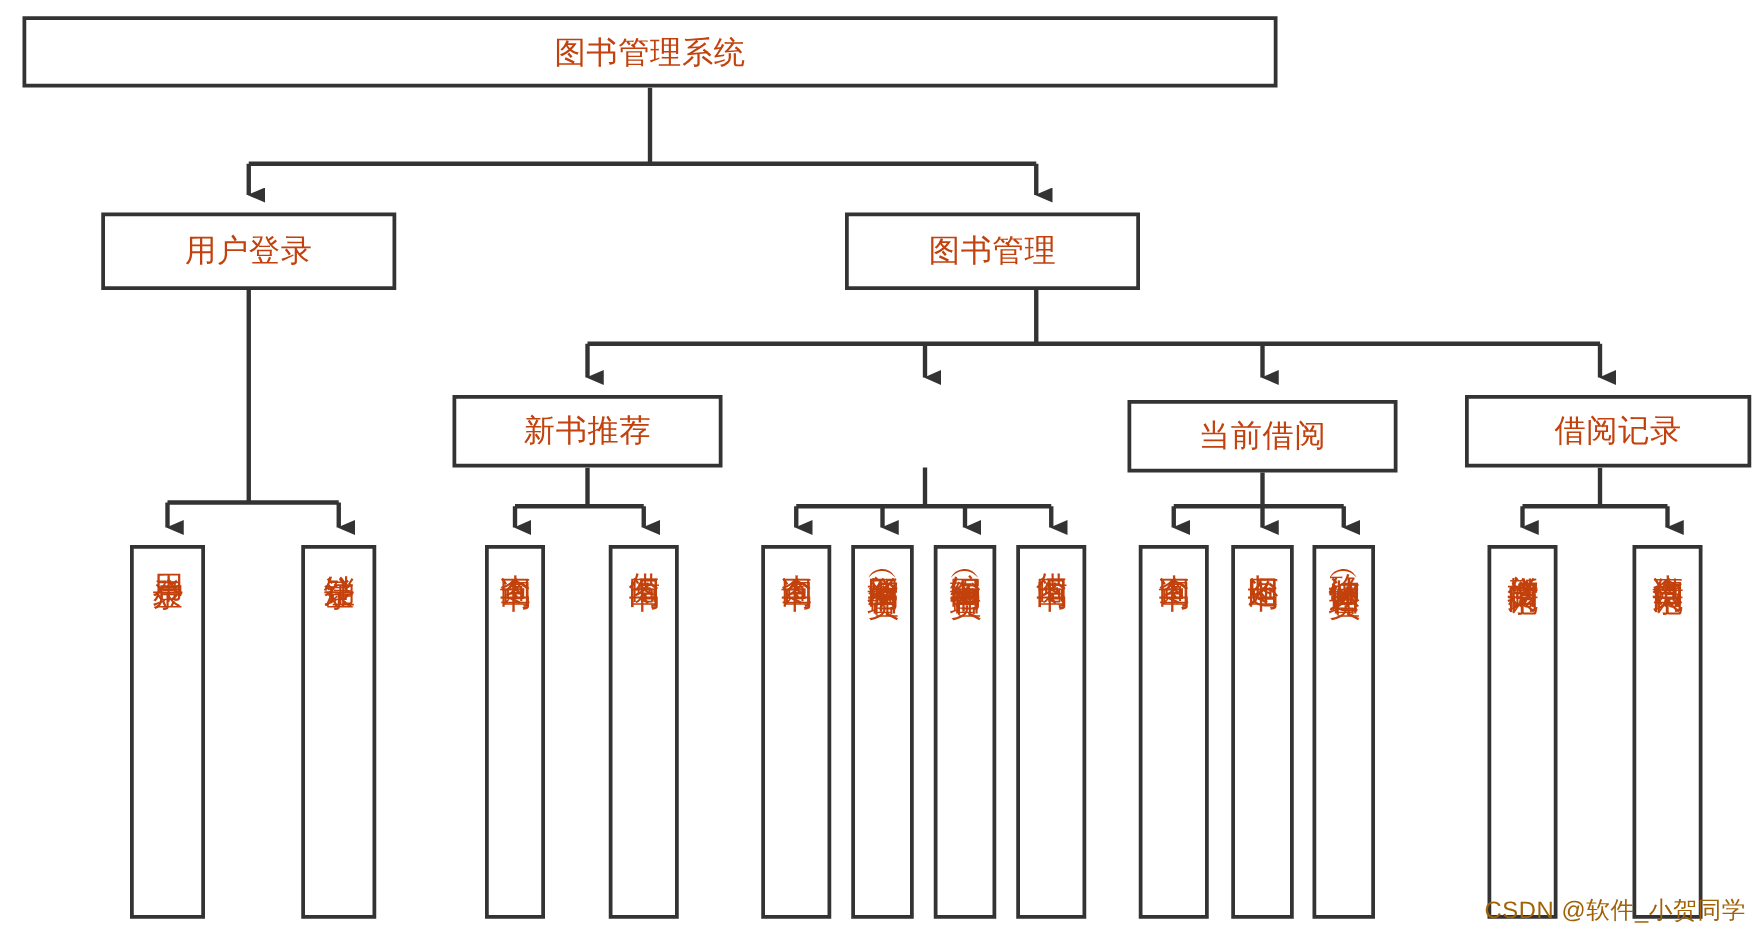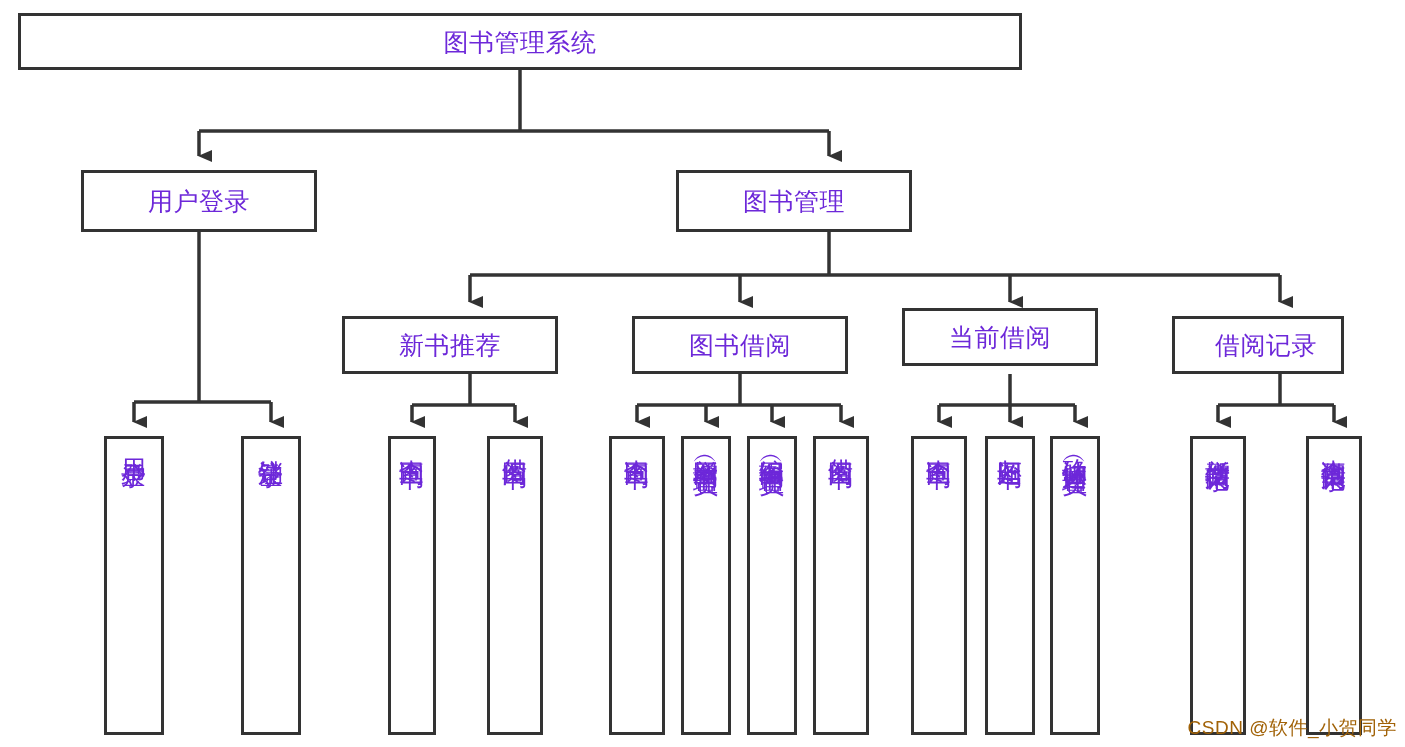--- a/index.html
+++ b/index.html
@@ -26,21 +26,21 @@
     pointer-events: none;
   }
   .node {
     position: absolute;
     box-sizing: border-box;
     border: 3px solid #333333;
     background: #ffffff;
     display: flex;
     align-items: center;
     justify-content: center;
-    color: #6d28d9;
+    color: #c2410c;
   }
   .node .lbl {
     display: block;
     text-align: center;
     line-height: 1.12;
   }
   .node.h .lbl {
     font-size: 25px;
     letter-spacing: 0.5px;
     white-space: nowrap;
@@ -129,30 +129,27 @@
     <span class="lbl">图书管理系统</span>
   </div>
 
   <div class="node h" id="n-l2-0" style="left: 81px; top: 170px; width: 236px; height: 62px;">
     <span class="lbl">用户登录</span>
   </div>
   <div class="node h" id="n-l2-1" style="left: 676px; top: 170px; width: 236px; height: 62px;">
     <span class="lbl">图书管理</span>
   </div>
 
-  <div class="node h" id="n-l3-0" style="left: 342px; top: 316px; width: 216px; height: 58px;">
+  <div class="node h" id="n-l3-0" style="left: 362px; top: 316px; width: 216px; height: 58px;">
     <span class="lbl">新书推荐</span>
   </div>
-  <div class="node h" id="n-l3-1" style="left: 632px; top: 316px; width: 216px; height: 58px;">
-    <span class="lbl">图书借阅</span>
-  </div>
-  <div class="node h" id="n-l3-2" style="left: 902px; top: 308px; width: 196px; height: 58px;">
+  <div class="node h" id="n-l3-2" style="left: 902px; top: 320px; width: 216px; height: 58px;">
     <span class="lbl">当前借阅</span>
   </div>
-  <div class="node h" id="n-l3-3" style="left: 1172px; top: 316px; width: 172px; height: 58px; padding-left: 16px;">
+  <div class="node h" id="n-l3-3" style="left: 1172px; top: 316px; width: 229px; height: 58px; padding-left: 16px;">
     <span class="lbl">借阅记录</span>
   </div>
 
   <div class="node v" id="n-leaf-0" style="left: 104px; top: 436px; width: 60px; height: 299px;">
     <span class="lbl">用户登录</span>
   </div>
   <div class="node v" id="n-leaf-1" style="left: 241px; top: 436px; width: 60px; height: 299px;">
     <span class="lbl">注销登录</span>
   </div>
   <div class="node v" id="n-leaf-2" style="left: 388px; top: 436px; width: 48px; height: 299px;">

